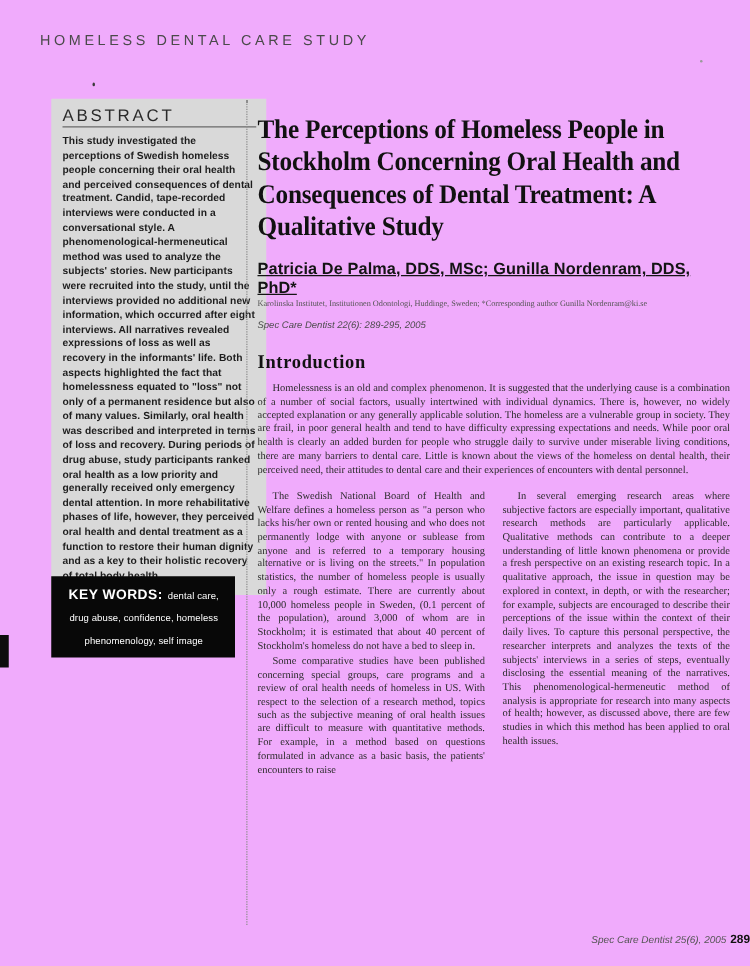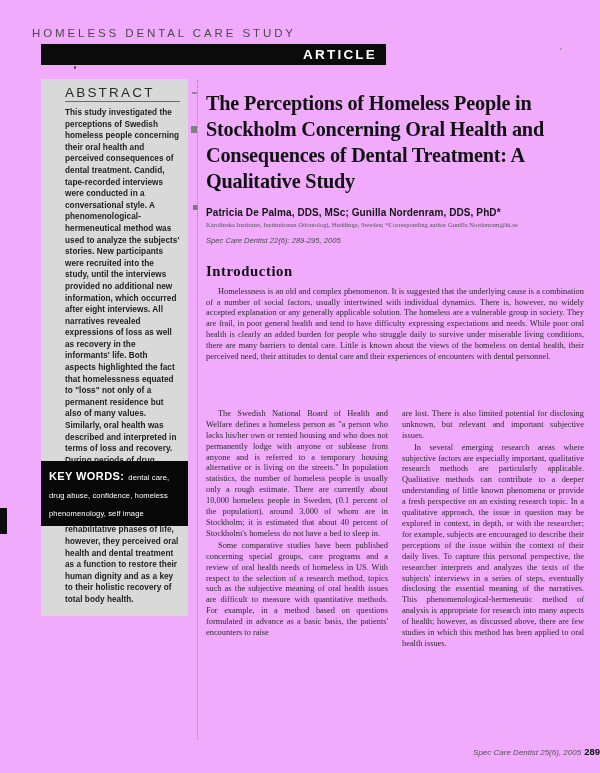--- a/index.html
+++ b/index.html
@@ -53,23 +53,23 @@
     font-weight: bold;
     font-size: 13.5px;
     letter-spacing: 2.2px;
   }
 
   
   #abstract-box {
     position: absolute;
     left: 41px;
     top: 79px;
-    width: 147px;
+    width: 172px;
     background: #d9d9d9;
-    padding: 6px 8px 10px 24px;
+    padding: 6px 8px 10px 9px;
     box-sizing: border-box;
   }
   #abstract-heading {
     font-family: "Liberation Sans", sans-serif;
     font-size: 13.5px;
     letter-spacing: 2.2px;
     color: #2a2a2a;
     border-bottom: 1.2px solid #6a6a6a;
     padding-bottom: 1px;
     margin-bottom: 5px;
@@ -86,20 +86,21 @@
 
   #keywords-box {
     position: absolute;
     left: 41px;
     top: 461px;
     width: 147px;
     background: #080808;
     color: #ffffff;
     padding: 5px 7px 6px 8px;
     box-sizing: border-box;
+    text-align: center;
   }
   #keywords-box .kw-head {
     font-family: "Liberation Sans", sans-serif;
     font-weight: bold;
     font-size: 11px;
     letter-spacing: 0.4px;
   }
   #keywords-box .kw-body {
     font-family: "Liberation Sans", sans-serif;
     font-size: 7.6px;
@@ -134,23 +135,24 @@
     color: #111111;
     margin: 0;
     transform: scaleX(0.94);
     transform-origin: left top;
   }
 
   #authors {
     margin-top: 13px;
     font-family: "Liberation Sans", sans-serif;
     font-weight: bold;
-    font-size: 10px;
+    font-size: 13px;
     color: #141414;
     letter-spacing: 0.1px;
+    text-decoration: underline;
   }
   #affiliation {
     margin-top: 3px;
     font-family: "Liberation Serif", serif;
     font-size: 6.6px;
     line-height: 8.6px;
     color: #555555;
     filter: blur(0.32px);
   }
   #citation {
@@ -191,21 +193,21 @@
     margin-top: 7px;
     width: 378px;
   }
 
   #two-col {
     margin-top: 10px;
     display: flex;
     gap: 14px;
     width: 378px;
   }
-  #two-col .sub-col { width: 182px; margin-top: 36px; }
+  #two-col .sub-col { width: 182px; }
 
   
   #footer {
     position: absolute;
     right: 0;
     bottom: 16px;
     font-family: "Liberation Sans", sans-serif;
     font-style: italic;
     font-size: 8px;
     color: #555555;
@@ -259,23 +261,20 @@
     background: #7a7a7a;
   }
 </style>
 </head>
 <body>
 
 <div id="page">
 
   <div id="running-head">HOMELESS DENTAL CARE STUDY</div>
 
-  <div id="article-bar">
-    <span class="label">ARTICLE</span>
-  </div>
 
   <div id="edge-top-mark"></div>
   <div id="edge-top-mark2"></div>
   <div id="edge-dot3"></div>
   <div id="edge-left-mark"></div>
   <div class="speck" style="left:560px;top:48px;width:2px;height:2px;"></div>
   <div class="speck" style="left:74px;top:66px;width:2px;height:3px;background:#3a3a3a;"></div>
 
   <div id="abstract-box">
     <div id="abstract-heading">ABSTRACT</div>
@@ -302,21 +301,20 @@
     <div id="lead-para" class="body-text">
       <p>Homelessness is an old and complex phenomenon. It is suggested that the underlying cause is a combination of a number of social factors, usually intertwined with individual dynamics. There is, however, no widely accepted explanation or any generally applicable solution. The homeless are a vulnerable group in society. They are frail, in poor general health and tend to have difficulty expressing expectations and needs. While poor oral health is clearly an added burden for people who struggle daily to survive under miserable living conditions, there are many barriers to dental care. Little is known about the views of the homeless on dental health, their perceived need, their attitudes to dental care and their experiences of encounters with dental personnel.</p>
     </div>
 
     <div id="two-col">
       <div class="sub-col body-text">
         <p>The Swedish National Board of Health and Welfare defines a homeless person as "a person who lacks his/her own or rented housing and who does not permanently lodge with anyone or sublease from anyone and is referred to a temporary housing alternative or is living on the streets." In population statistics, the number of homeless people is usually only a rough estimate. There are currently about 10,000 homeless people in Sweden, (0.1 percent of the population), around 3,000 of whom are in Stockholm; it is estimated that about 40 percent of Stockholm's homeless do not have a bed to sleep in.</p>
         <p>Some comparative studies have been published concerning special groups, care programs and a review of oral health needs of homeless in US. With respect to the selection of a research method, topics such as the subjective meaning of oral health issues are difficult to measure with quantitative methods. For example, in a method based on questions formulated in advance as a basic basis, the patients' encounters to raise</p>
       </div>
       <div class="sub-col body-text">
-        <p style="text-indent:0;">are lost. There is also limited potential for disclosing unknown, but relevant and important subjective issues.</p>
         <p>In several emerging research areas where subjective factors are especially important, qualitative research methods are particularly applicable. Qualitative methods can contribute to a deeper understanding of little known phenomena or provide a fresh perspective on an existing research topic. In a qualitative approach, the issue in question may be explored in context, in depth, or with the researcher; for example, subjects are encouraged to describe their perceptions of the issue within the context of their daily lives. To capture this personal perspective, the researcher interprets and analyzes the texts of the subjects' interviews in a series of steps, eventually disclosing the essential meaning of the narratives. This phenomenological-hermeneutic method of analysis is appropriate for research into many aspects of health; however, as discussed above, there are few studies in which this method has been applied to oral health issues.</p>
       </div>
     </div>
 
   </div>
 
   <div id="footer">
     <span>Spec Care Dentist 25(6), 2005</span><span class="pageno">289</span>
   </div>
 

